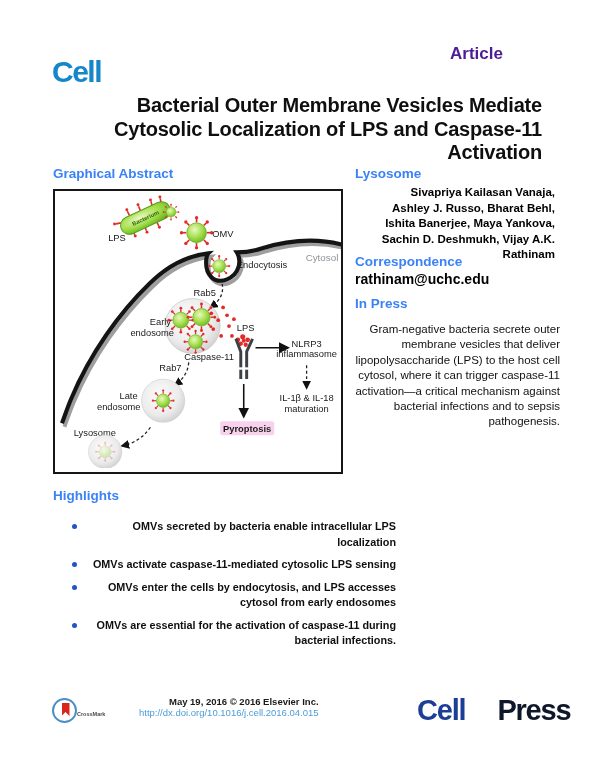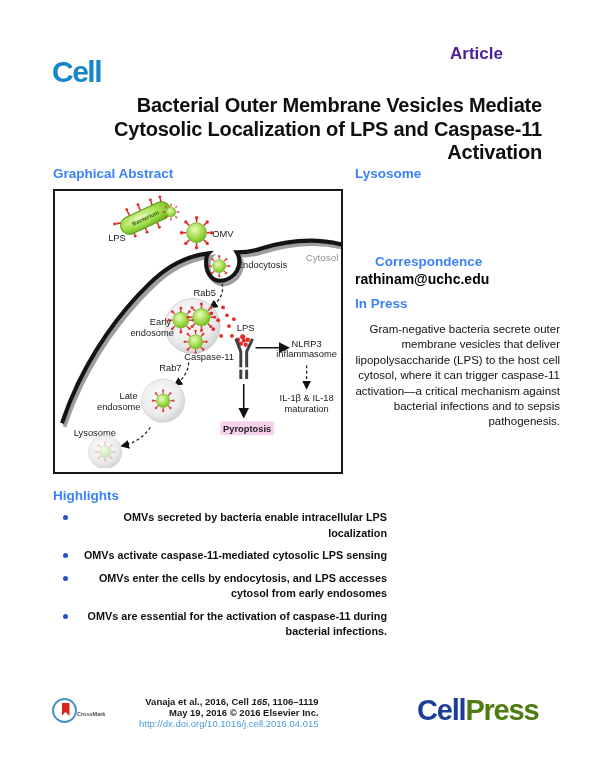--- a/index.html
+++ b/index.html
@@ -13,46 +13,46 @@
   .title{position:absolute;left:52px;top:94px;width:490px;font-size:20px;line-height:23.5px;
          font-weight:bold;color:#0f0f0f;letter-spacing:-0.2px;}
 
   .sec-h{font-size:13.5px;font-weight:bold;color:#3b82f6;}
   .ga-head{position:absolute;left:53px;top:166px;}
   .figure-box{position:absolute;left:53px;top:189px;width:286px;height:281px;border:2px solid #161616;background:#fff;}
 
   .authors-head{position:absolute;left:355px;top:166px;}
   .author-lines{position:absolute;left:355px;top:185px;width:200px;font-size:11.5px;font-weight:bold;
                 line-height:15.6px;color:#000;}
-  .corr-head{position:absolute;left:355px;top:254px;margin-left:20px;}
+  .corr-head{position:absolute;left:355px;top:254px;}
   .corr-email{position:absolute;left:355px;top:271px;font-size:14px;font-weight:bold;color:#000;
               text-decoration:none;}
   .inbrief-head{position:absolute;left:355px;top:296px;}
   .inbrief-text{position:absolute;left:355px;top:322px;width:205px;font-size:11.5px;line-height:15.4px;color:#111;}
 
   .hl-head{position:absolute;left:53px;top:488px;}
-  .hl-list{position:absolute;left:53px;top:506px;width:330px;list-style:none;margin:4px;padding:0;}
+  .hl-list{position:absolute;left:53px;top:506px;width:330px;list-style:none;margin:13px;padding:0;}
   .hl-list li{position:relative;padding-left:25px;margin-bottom:7px;font-size:10.8px;font-weight:bold;
               line-height:15.5px;color:#0f0f0f;}
   .hl-bullet{position:absolute;left:6px;top:5px;width:5px;height:5px;border-radius:50%;background:#2254c5;}
 
   .crossmark{position:absolute;left:52px;top:698px;width:54px;height:30px;cursor:pointer;}
   .cm-circle{position:absolute;left:0;top:0;width:21px;height:21px;border:2px solid #4a90c6;border-radius:50%;
              background:#fff;}
   .cm-mark{position:absolute;left:7.5px;top:3px;width:8px;height:13px;background:#d8261f;
            clip-path:polygon(0 0,100% 0,100% 100%,50% 70%,0 100%);}
   .cm-label{position:absolute;left:25px;top:13px;font-size:5.5px;font-weight:bold;color:#4a4a4a;}
 
   .citation{position:absolute;left:107px;top:697px;font-size:9.5px;line-height:10.8px;color:#1a1a1a;}
   .citation .b{font-weight:bold;}
   .doi-link{color:#4b9cd8;text-decoration:none;font-weight:normal;padding-left:32px;}
 
   .cellpress{position:absolute;left:417px;top:694px;font-size:29px;font-weight:bold;letter-spacing:-1.2px;}
   .cp-cell{color:#1d3e96;}
-  .cp-press{color:#4d7c0f;}
+  .cp-press{color:#0f172a;padding-left:32px;}
 
   
   .fl{font-family:"Liberation Sans",sans-serif;font-size:9.5px;fill:#1a1a1a;}
   .fl-gray{fill:#8e9296;font-size:10px;}
   .fl-bold{font-weight:bold;}
   .fl-tiny{font-size:6px;fill:#33660f;font-weight:bold;}
 </style>
 </head>
 <body>
 
@@ -206,20 +206,24 @@
       <text class="fl" text-anchor="end" x="83" y="222.5">endosome</text>
 
       <path d="M93,240 Q83,255 64,259" fill="none" stroke="#222" stroke-width="1.3" stroke-dasharray="3,2.5" marker-end="url(#arr)"></path>
       <text class="fl" x="15" y="249">Lysosome</text>
       <circle cx="47" cy="265" r="17" fill="url(#gEndo)" stroke="#d5d5d5" stroke-width="0.6"></circle>
       <use href="#omv" transform="translate(47,265) scale(0.6)" opacity="0.3"></use>
     </svg>
   </div>
 
   <div class="sec-h authors-head">Lysosome</div>
+  <div class="author-lines pre">Sivapriya Kailasan Vanaja,
+Ashley J. Russo, Bharat Behl,
+Ishita Banerjee, Maya Yankova,
+Sachin D. Deshmukh, Vijay A.K. Rathinam</div>
 
   <div class="sec-h corr-head">Correspondence</div>
   <a class="corr-email" href="#">rathinam@uchc.edu</a>
 
   <div class="sec-h inbrief-head">In Press</div>
   <div class="inbrief-text pre">Gram-negative bacteria secrete outer
 membrane vesicles that deliver
 lipopolysaccharide (LPS) to the host cell
 cytosol, where it can trigger caspase-11
 activation—a critical mechanism against
@@ -238,21 +242,20 @@
   </ul>
 
   <div class="crossmark">
     <span class="cm-circle">
         <span class="cm-mark"></span>
       </span>
     <span class="cm-label">CrossMark</span>
   </div>
 
   <div class="citation">
-    <div><span class="b">Vanaja et al., 2016, Cell </span><i class="b">165</i><span class="b">, 1106–1119</span></div>
     <div class="b">May 19, 2016 © 2016 Elsevier Inc.</div>
     <a class="doi-link" href="#">http://dx.doi.org/10.1016/j.cell.2016.04.015</a>
   </div>
 
   <div class="cellpress">
     <span class="cp-cell">Cell</span><span class="cp-press">Press</span>
   </div>
 
 </div>
 

